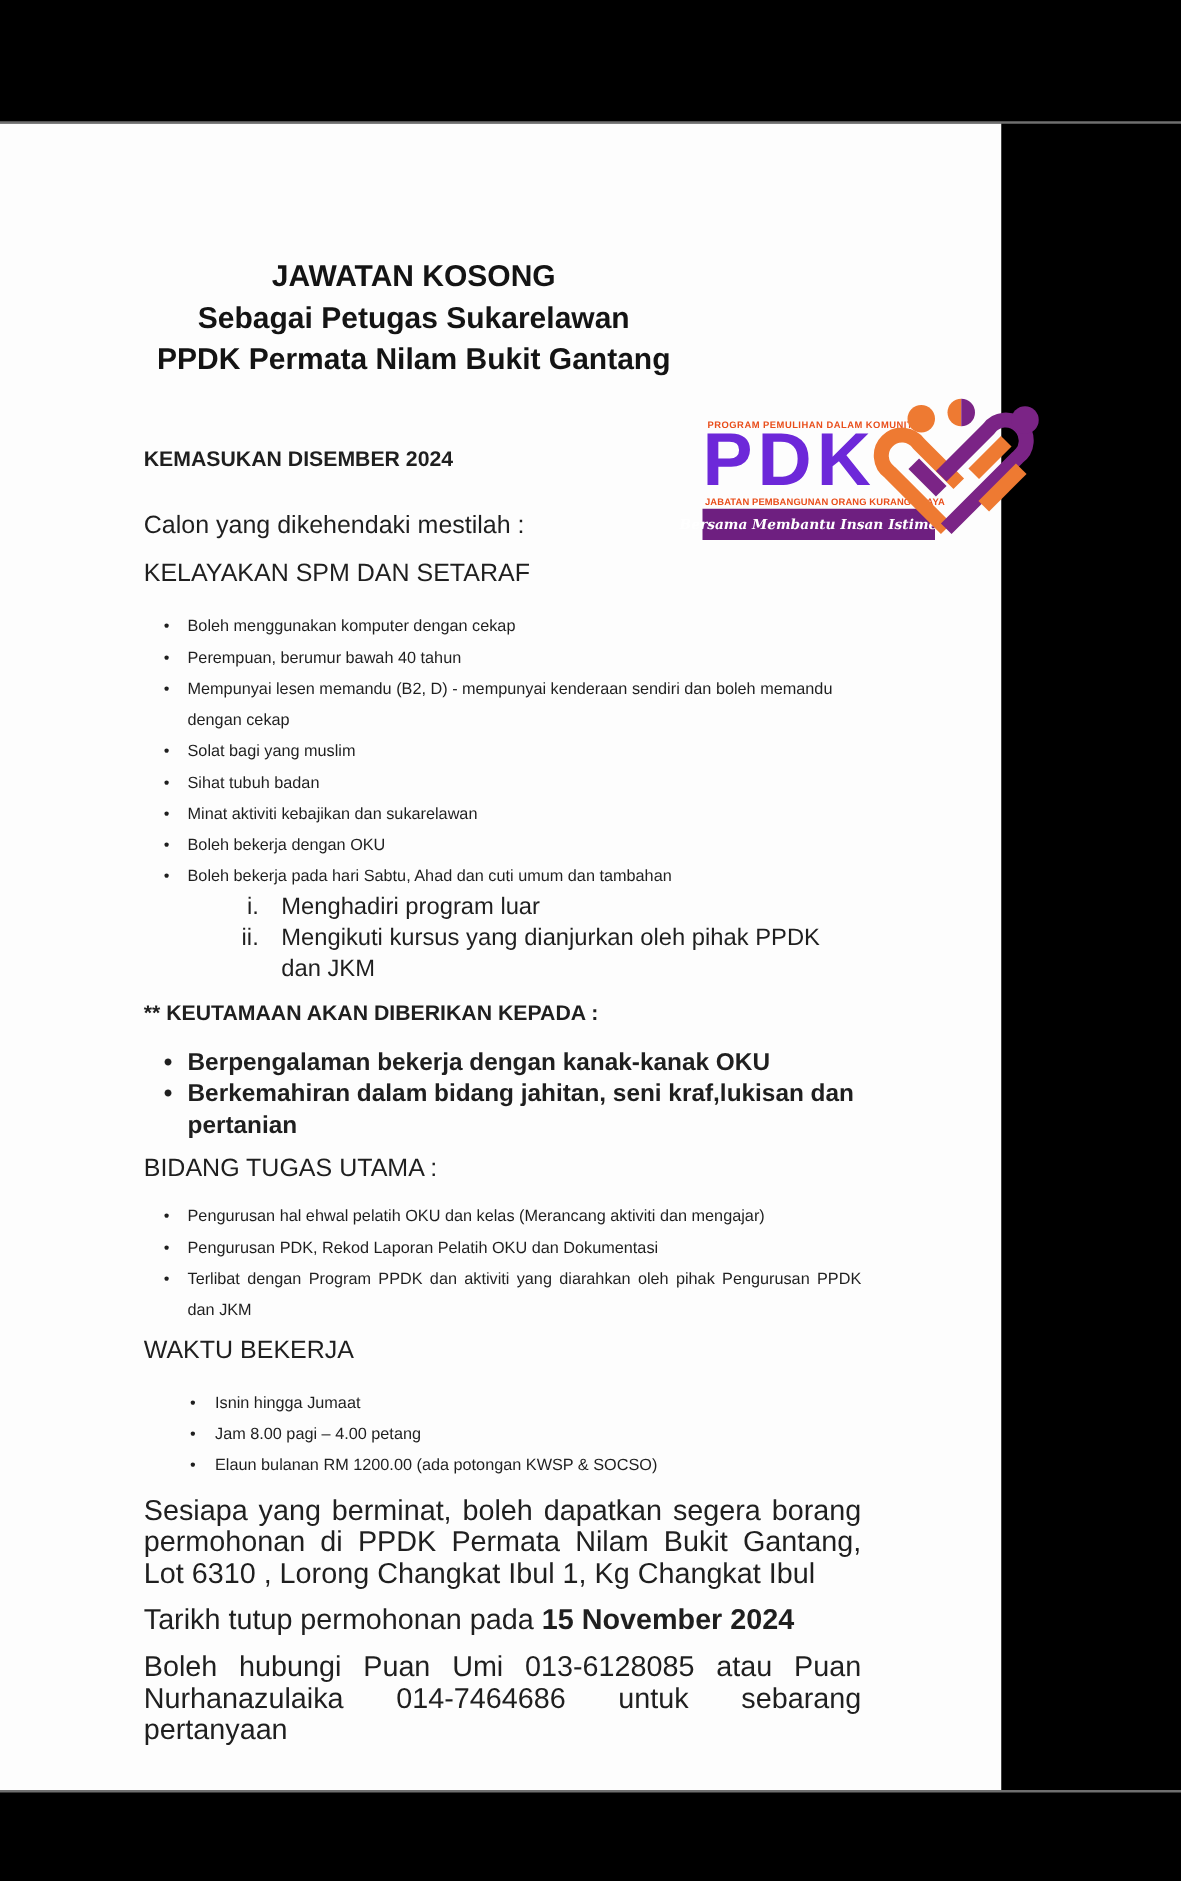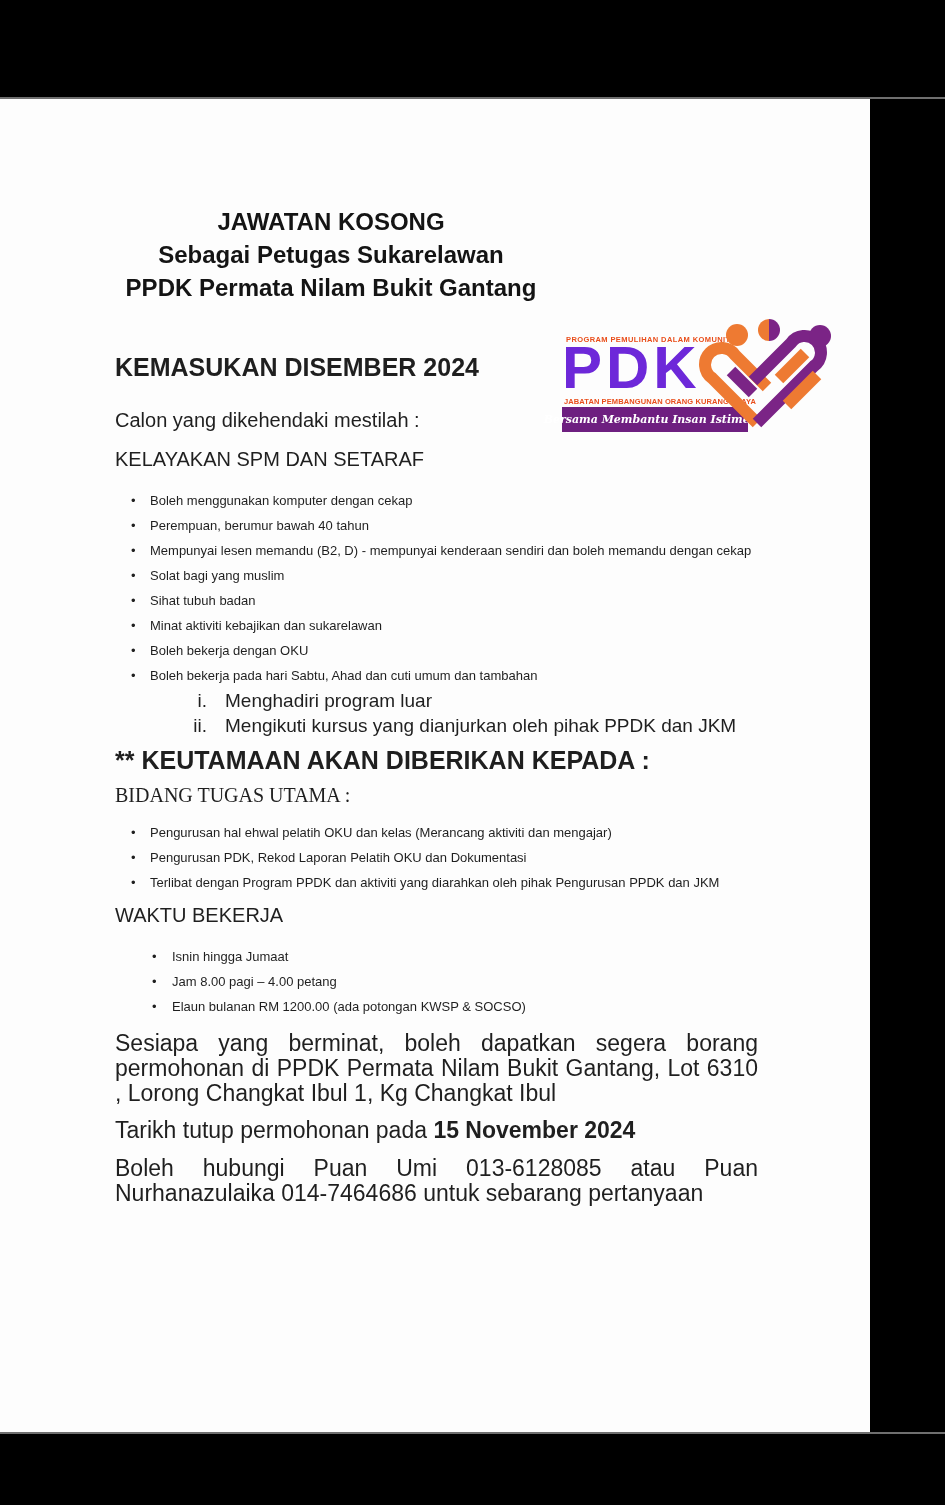--- a/index.html
+++ b/index.html
@@ -8,54 +8,54 @@
     font-family:"Liberation Sans","DejaVu Sans",sans-serif;
     background:#000;
     color:#1f1f1f;
   }
   .screen { position:relative; width:945px; height:1505px; background:#000; overflow:hidden; }
   .bar { width:945px; background:#000; }
   .bar.top { height:99px; border-bottom:2px solid #6f6f6f; }
   .bar.bottom { height:71px; border-top:2px solid #6f6f6f; }
   .page {
     position:relative;
-    width:870px; height:1333px;
+    width:801px; height:1333px;
     background:#fdfdfd;
     padding:106px 112px 0 115px;
   }
   
   .title-block { width:432px; text-align:center; font-weight:bold; font-size:24px; line-height:33px; color:#141414; }
   
   .logo { position:absolute; left:560px; top:218px; width:285px; height:118px; }
   .logo-program { position:absolute; left:6px; top:18px; width:200px; font-size:7.5px; font-weight:bold; letter-spacing:.4px; color:#e94e1b; white-space:nowrap; }
   .logo-acronym { position:absolute; left:2px; top:24px; font-size:60px; line-height:54px; font-weight:bold; letter-spacing:4px; color:#6d28d9; }
   .logo-dept { position:absolute; left:4px; top:80px; width:200px; font-size:7.5px; font-weight:bold; letter-spacing:.1px; color:#e94e1b; white-space:nowrap; }
   .logo-banner { position:absolute; left:2px; top:90px; width:186px; height:25px; background:#6e1f80; display:flex; align-items:center; justify-content:center; }
   .logo-tagline { font-family:"DejaVu Serif","Liberation Serif",serif; font-style:italic; font-weight:bold; font-size:11px; color:#fff; white-space:nowrap; }
   .logo-heart { position:absolute; left:132px; top:0px; }
   
-  .h-bold { font-size:25px; font-weight:bold; line-height:25px; }
+  .h-bold { font-size:17px; font-weight:bold; line-height:25px; }
   .h-plain { font-size:20px; line-height:25px; }
   .para { font-size:23px; line-height:25px; }
   .just { text-align:justify; }
   ul { list-style:none; }
   ul.bullets li { position:relative; padding-left:35px; font-size:13px; line-height:25px; }
   ul.bullets li::before { content:"•"; position:absolute; left:16px; }
   ul.bullets.deep li { padding-left:57px; }
   ul.bullets.deep li::before { left:37px; }
   ul.bullets.bold-items li { font-weight:bold; font-size:19.5px; }
   ul.roman li { position:relative; padding-left:110px; font-size:19px; line-height:25px; }
   .rn { position:absolute; left:58px; width:34px; text-align:right; display:inline-block; }
   .mt-kemasukan { margin-top:51px; }
   .mt-calon { margin-top:28px; }
   .mt-kelayakan { margin-top:14px; }
   .mt-req { margin-top:16px; }
   .mt-keutamaan { margin-top:10px; }
   .mt-priority { margin-top:15px; }
-  .mt-bidang { margin-top:10px;font-family:Liberation Serif, serif; }
+  .mt-bidang { margin-top:10px; }
   .mt-duties { margin-top:12px; }
   .mt-waktu { margin-top:8px; }
   .mt-hours { margin-top:16px; }
   .mt-sesiapa { margin-top:12px; }
   .mt-tarikh { margin-top:12px; }
   .mt-hubungi { margin-top:13px; }
 </style>
 </head>
 <body>
 
@@ -112,20 +112,24 @@
         <span class="rn">i.</span>
         <span>Menghadiri program luar</span>
       </li>
       <li>
         <span class="rn">ii.</span>
         <span>Mengikuti kursus yang dianjurkan oleh pihak PPDK dan JKM</span>
       </li>
     </ul>
 
     <div class="h-bold mt-keutamaan">** KEUTAMAAN AKAN DIBERIKAN KEPADA :</div>
+    <ul class="bullets bold-items mt-priority">
+      <li>Berpengalaman bekerja dengan kanak-kanak OKU</li>
+      <li>Berkemahiran dalam bidang jahitan, seni kraf,lukisan dan pertanian</li>
+    </ul>
 
     <div class="h-plain mt-bidang">BIDANG TUGAS UTAMA :</div>
     <ul class="bullets mt-duties">
       <li class="just">Pengurusan hal ehwal pelatih OKU dan kelas (Merancang aktiviti dan mengajar)</li>
       <li class="just">Pengurusan PDK, Rekod Laporan Pelatih OKU dan Dokumentasi</li>
       <li class="just">Terlibat dengan Program PPDK dan aktiviti yang diarahkan oleh pihak Pengurusan PPDK dan JKM</li>
     </ul>
 
     <div class="h-plain mt-waktu">WAKTU BEKERJA</div>
     <ul class="bullets deep mt-hours">

